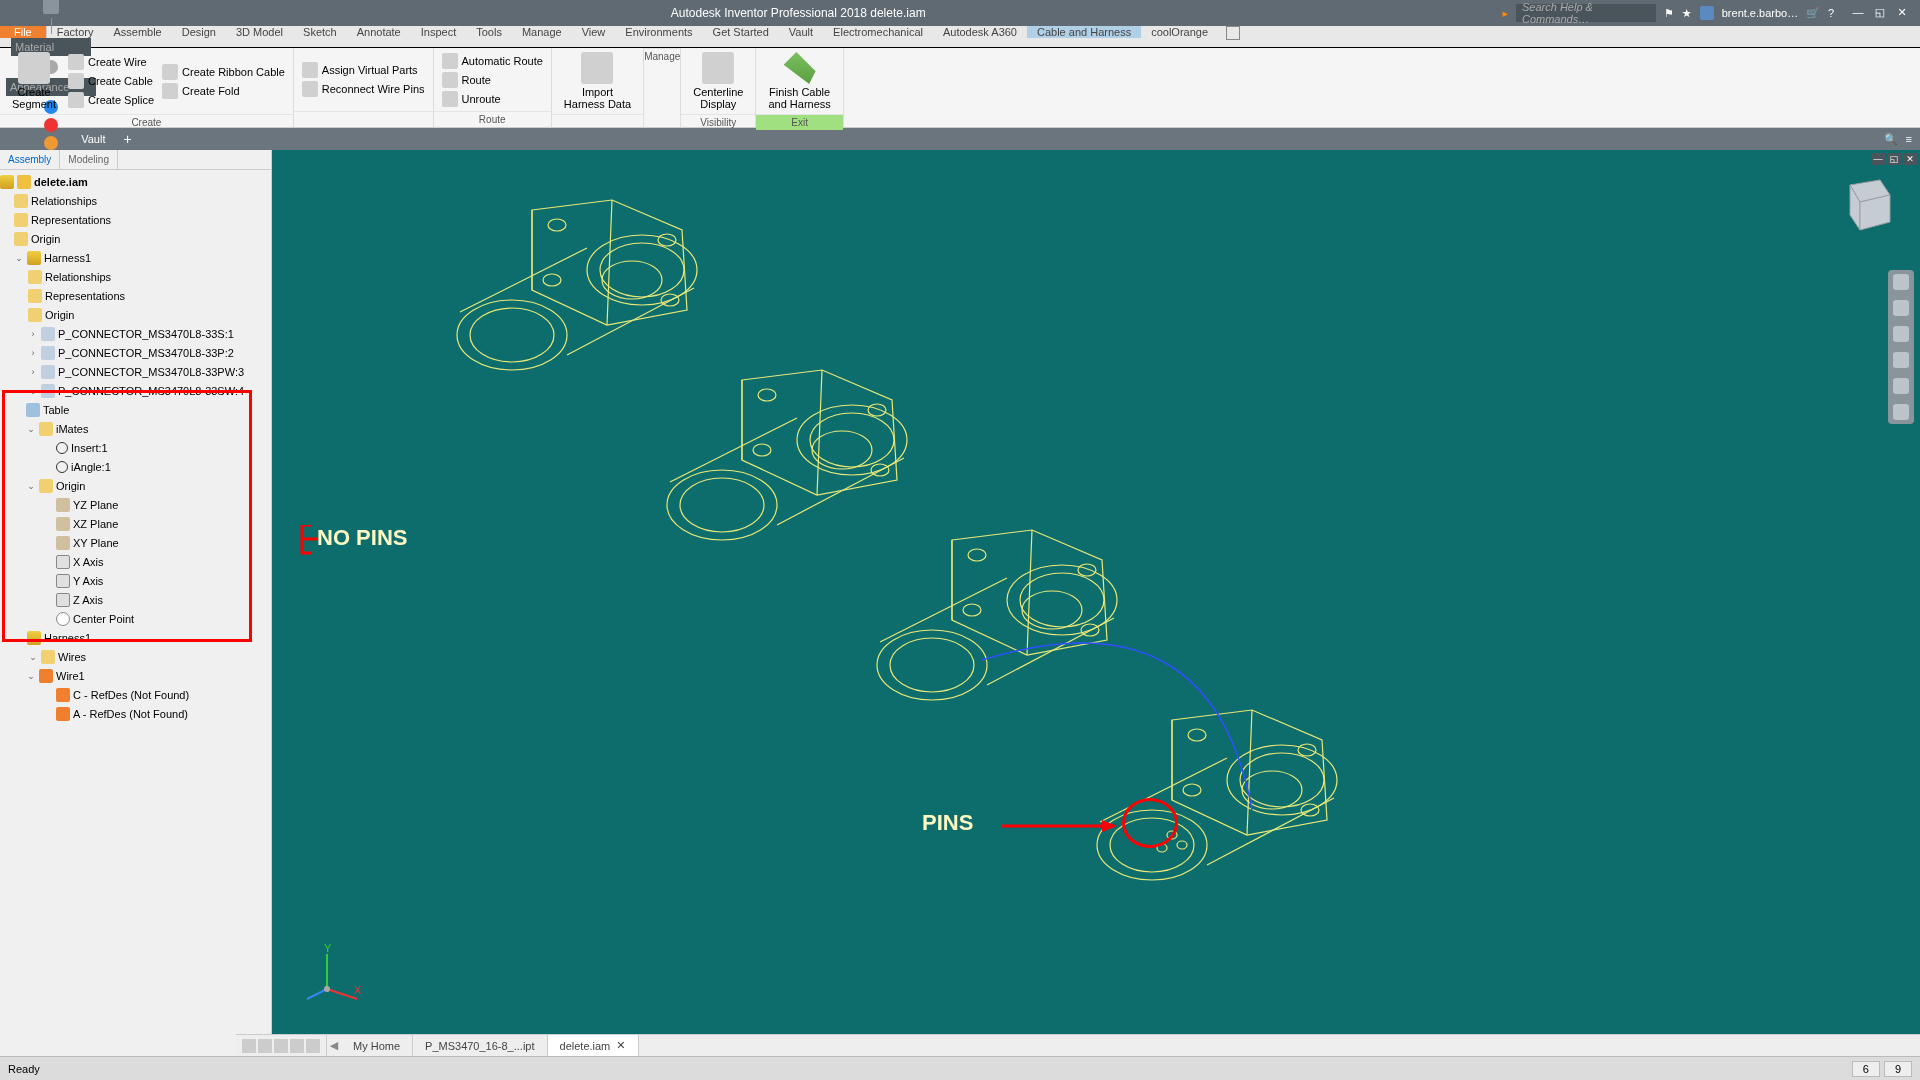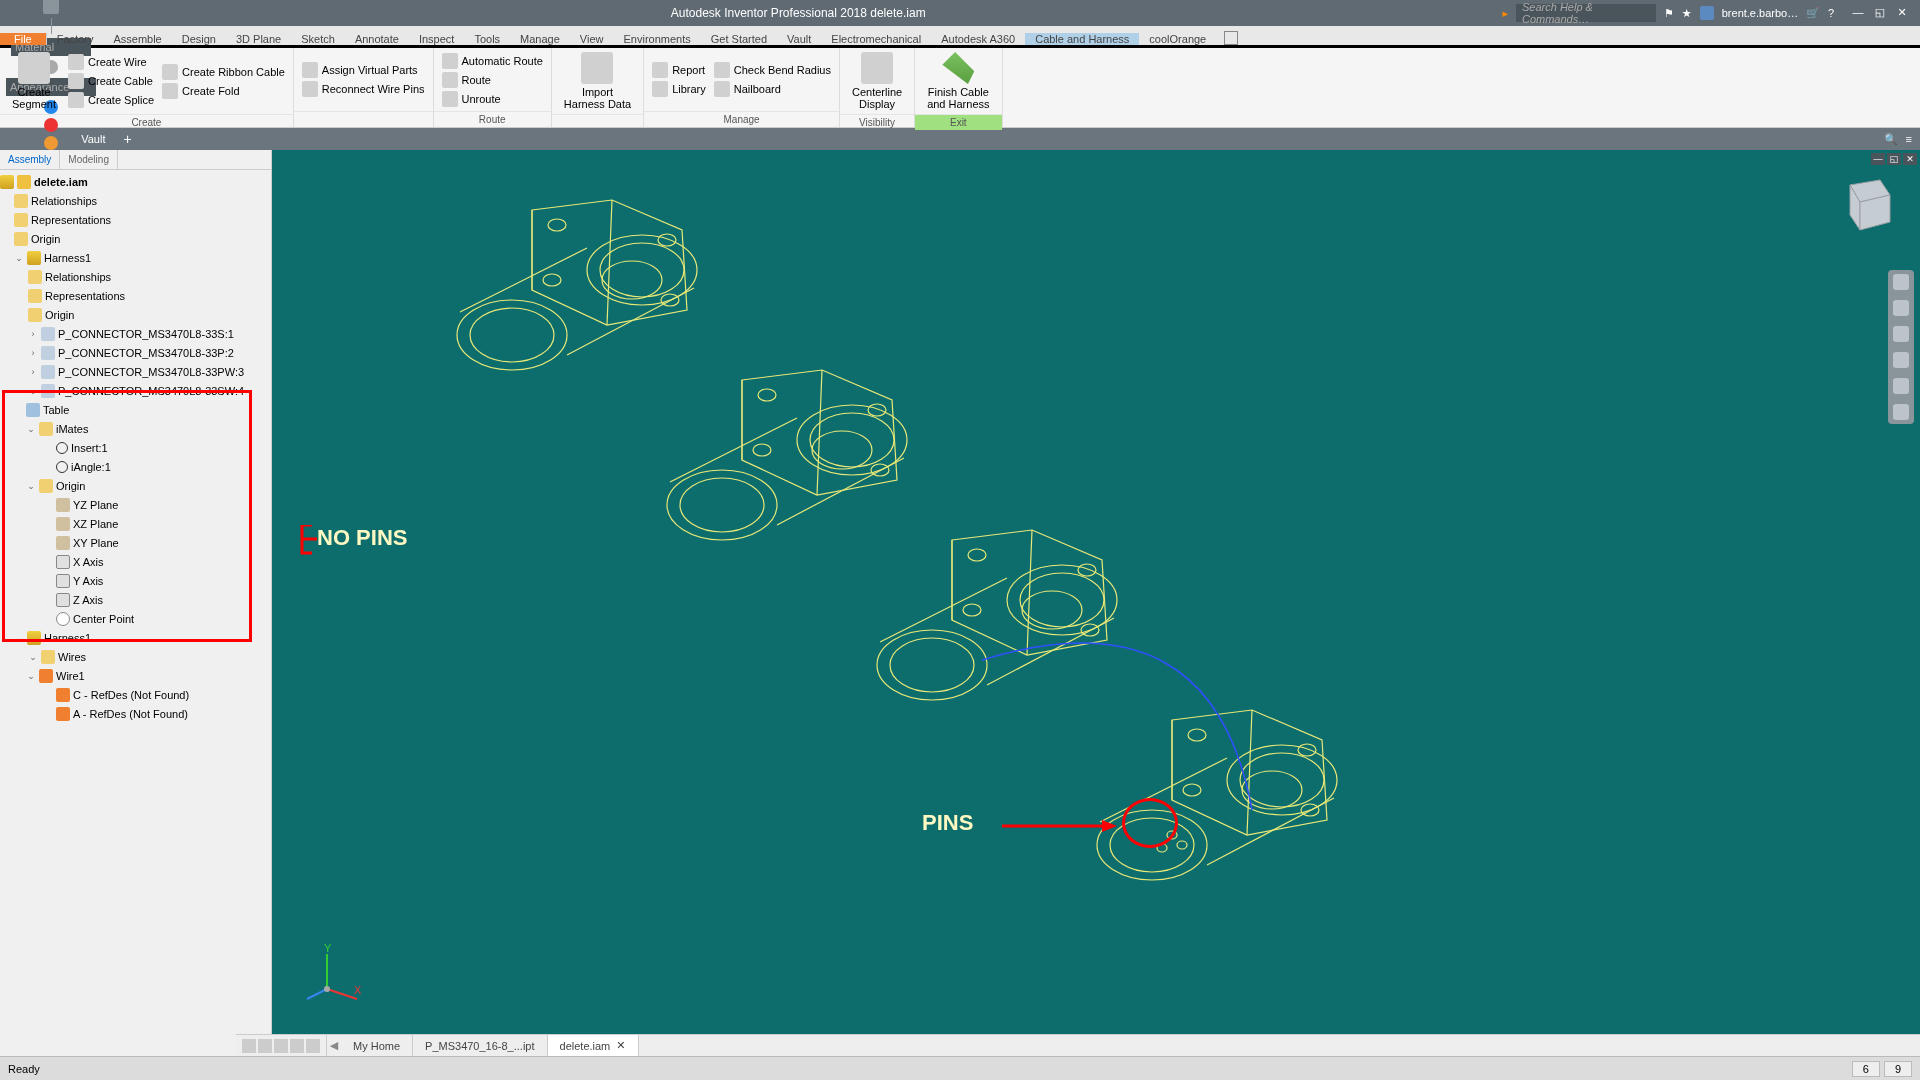--- a/index.html
+++ b/index.html
@@ -14,21 +14,21 @@
 .mat-dd { width:80px; height:18px; background:#4a545b; color:#aaa; display:flex; align-items:center; padding:0 4px; }
 .mat-sw { width:14px; height:14px; border-radius:50%; }
 .title { flex:1; text-align:center; font-size:12px; }
 .search { width:140px; height:18px; background:#4a545b; color:#aaa; display:flex; align-items:center; padding:0 6px; font-style:italic; }
 .tb-right { display:flex; align-items:center; gap:8px; padding:0 8px; }
 .user-ico { width:14px; height:14px; background:#5a8ac0; border-radius:2px; }
 .win-btns { display:flex; gap:2px; margin-left:6px; }
 .win-btn { width:20px; height:16px; color:#fff; text-align:center; line-height:14px; }
 
 
-.menutabs { height:22px; background:#e8e8e8; border-bottom:3px solid #000000; display:flex; align-items:flex-end; }
+.menutabs { height:22px; background:#e8e8e8; border-bottom:1px solid #000000; display:flex; align-items:flex-start; }
 .ftab { background:#f08030; color:#fff; padding:0 14px; display:flex; align-items:center; border-right:1px solid #ccc; }
 .mtab { padding:0 10px; display:flex; align-items:center; color:#444; cursor:pointer; }
 .mtab.active { background:#b0d0e8; }
 .mtab-ico { width:14px; height:14px; border:1px solid #888; margin-left:8px; }
 
 
 .ribbon { height:80px; background:#f5f5f5; border-bottom:1px solid #ccc; display:flex; }
 .rgroup { border-right:1px solid #ddd; display:flex; flex-direction:column; }
 .rgroup-body { flex:1; display:flex; align-items:center; padding:2px 6px; gap:4px; }
 .rgroup-title { height:16px; font-size:10px; text-align:center; color:#555; border-top:1px solid #e5e5e5; line-height:16px; }
@@ -142,21 +142,21 @@
       <span class="win-btn">✕</span>
     </div>
   </div>
 </div>
 
 <div class="menutabs">
   <div class="ftab">File</div>
   <div class="mtab">Factory</div>
   <div class="mtab">Assemble</div>
   <div class="mtab">Design</div>
-  <div class="mtab">3D Plane</div>
+  <div class="mtab">3D Model</div>
   <div class="mtab">Sketch</div>
   <div class="mtab">Annotate</div>
   <div class="mtab">Inspect</div>
   <div class="mtab">Tools</div>
   <div class="mtab">Manage</div>
   <div class="mtab">View</div>
   <div class="mtab">Environments</div>
   <div class="mtab">Get Started</div>
   <div class="mtab">Vault</div>
   <div class="mtab">Electromechanical</div>
@@ -237,42 +237,20 @@
   <div class="rgroup">
     <div class="rgroup-body">
         <div class="rbtn-lg">
           <div class="ico"></div>
           <span>Import<br>Harness Data</span>
         </div>
       </div>
     <div class="rgroup-title">&nbsp;</div>
   </div>
   <div class="rgroup">
-    <div class="rgroup-body">
-      <div class="rcol">
-        <div class="rbtn-sm">
-            <span class="ico"></span>
-            <span>Report</span>
-          </div>
-        <div class="rbtn-sm">
-            <span class="ico"></span>
-            <span>Library</span>
-          </div>
-      </div>
-      <div class="rcol">
-        <div class="rbtn-sm">
-            <span class="ico"></span>
-            <span>Check Bend Radius</span>
-          </div>
-        <div class="rbtn-sm">
-            <span class="ico"></span>
-            <span>Nailboard</span>
-          </div>
-      </div>
-    </div>
     <div class="rgroup-title">Manage</div>
   </div>
   <div class="rgroup">
     <div class="rgroup-body">
         <div class="rbtn-lg">
           <div class="ico"></div>
           <span>Centerline<br>Display</span>
         </div>
       </div>
     <div class="rgroup-title">Visibility</div>

